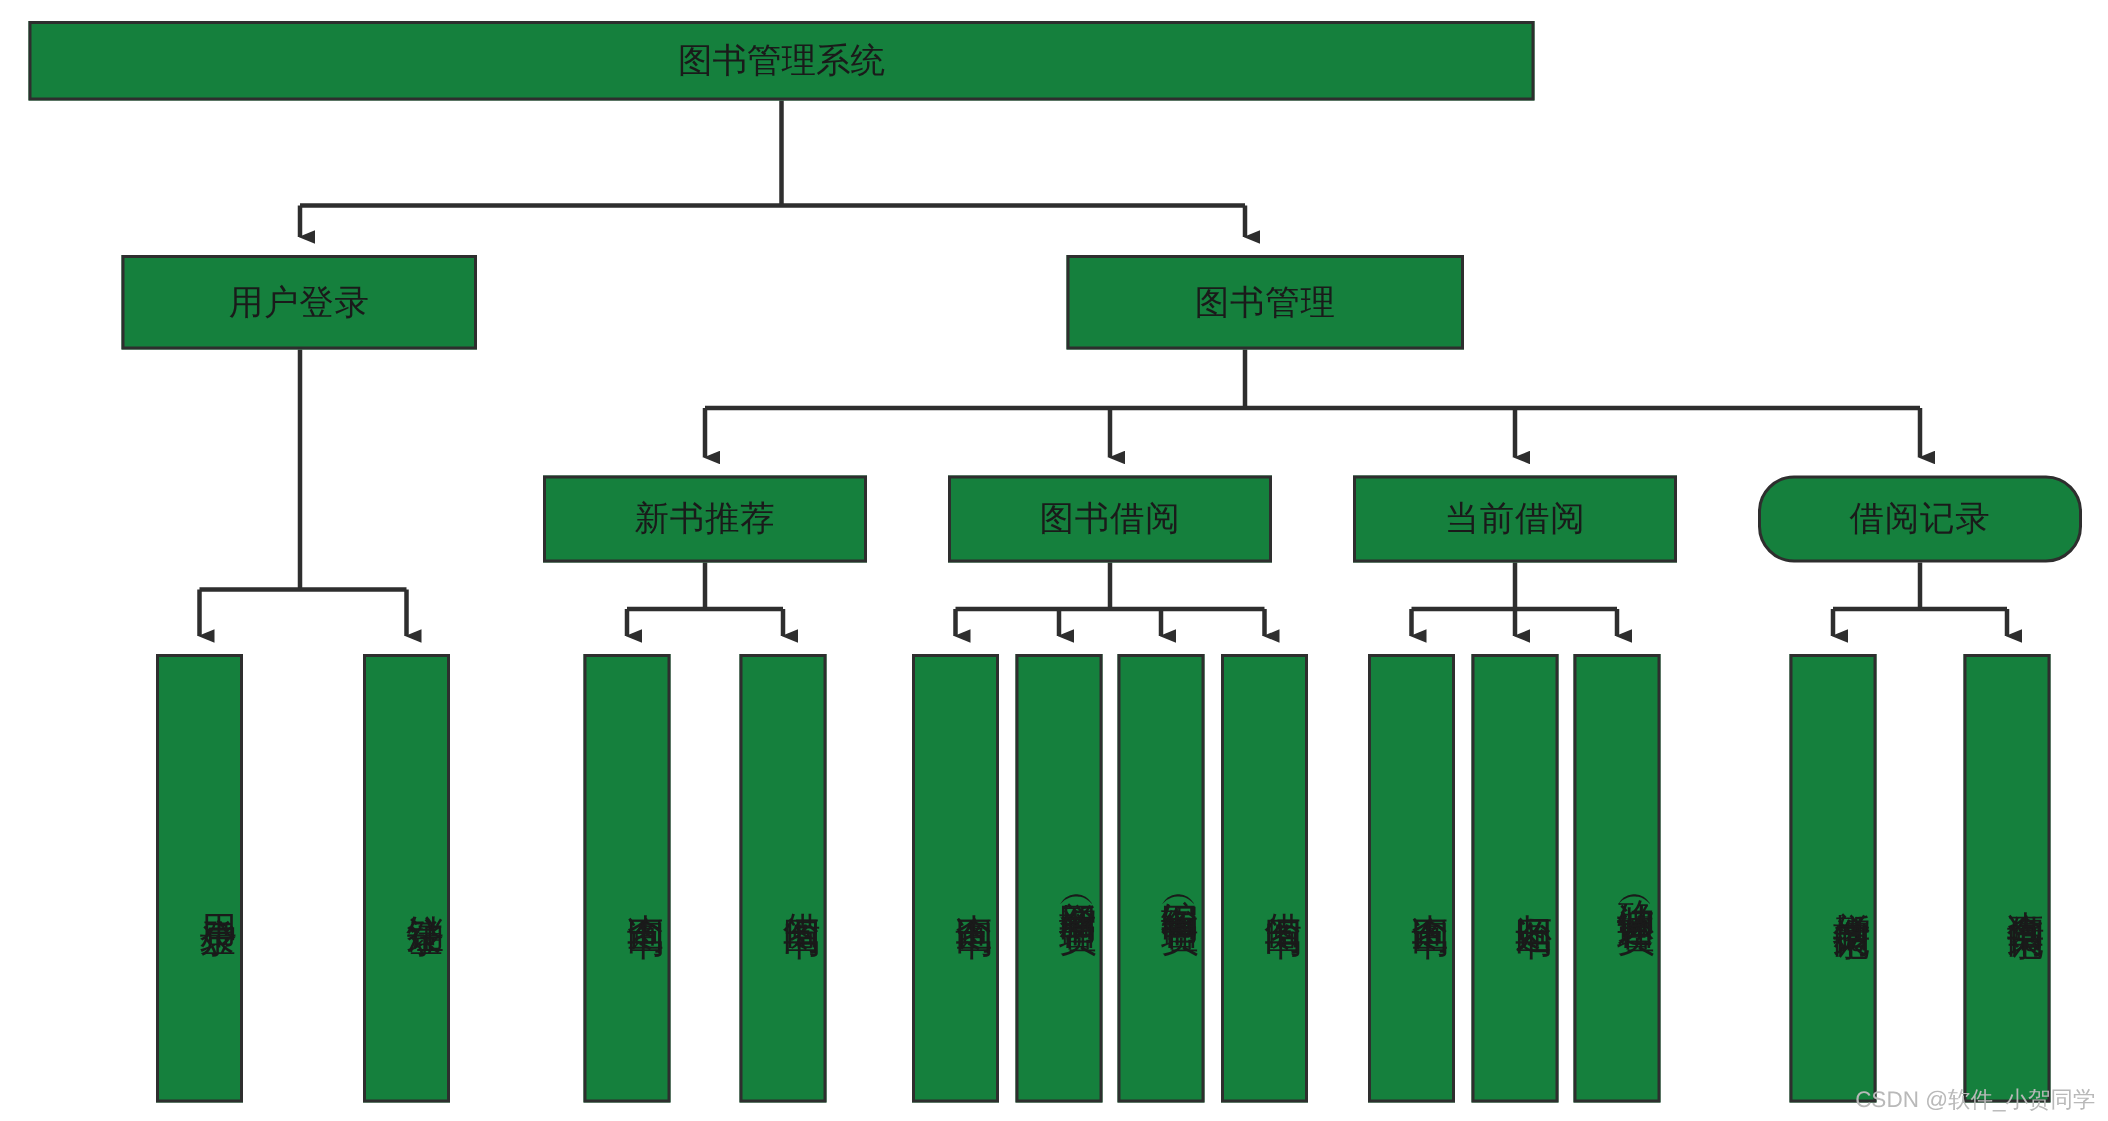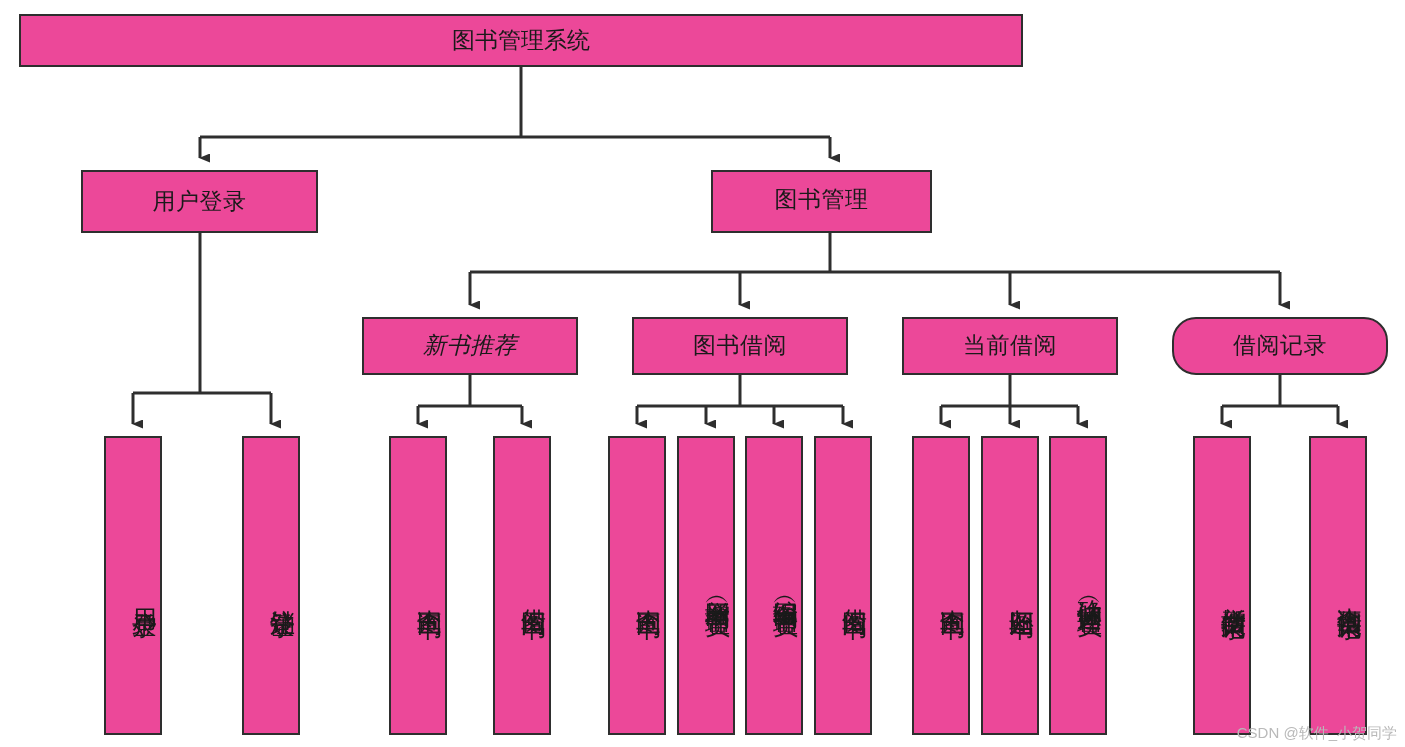--- a/index.html
+++ b/index.html
@@ -21,21 +21,21 @@
     position: absolute;
     top: 0;
     left: 0;
     width: 1405px;
     height: 747px;
   }
   .node-box {
     position: absolute;
     box-sizing: border-box;
     border: 2.5px solid #2e2e2e;
-    background: #ec4899;
+    background: #15803d;
     display: flex;
     align-items: center;
     justify-content: center;
     color: #1a1a1a;
   }
   .node-box.horizontal {
     font-size: 23px;
     letter-spacing: 0.5px;
     line-height: 1.2;
   }
@@ -121,25 +121,25 @@
     </g>
   </svg>
 
   <div class="node-box root" style="left:19px; top:14px; width:1004px; height:53px;">
     <span class="node-label">图书管理系统</span>
   </div>
 
   <div class="node-box horizontal" style="left:81px; top:170px; width:237px; height:63px;">
     <span class="node-label">用户登录</span>
   </div>
-  <div class="node-box horizontal" style="left:711px; top:170px; width:221px; height:63px;font-family:Liberation Mono, monospace;">
+  <div class="node-box horizontal" style="left:711px; top:170px; width:265px; height:63px;">
     <span class="node-label">图书管理</span>
   </div>
 
-  <div class="node-box horizontal" style="left:362px; top:317px; width:216px; height:58px;font-style:italic;">
+  <div class="node-box horizontal" style="left:362px; top:317px; width:216px; height:58px;">
     <span class="node-label">新书推荐</span>
   </div>
   <div class="node-box horizontal" style="left:632px; top:317px; width:216px; height:58px;">
     <span class="node-label">图书借阅</span>
   </div>
   <div class="node-box horizontal" style="left:902px; top:317px; width:216px; height:58px;">
     <span class="node-label">当前借阅</span>
   </div>
   <div class="node-box horizontal" style="left:1172px; top:317px; width:216px; height:58px;border-radius:24px;">
     <span class="node-label">借阅记录</span>

